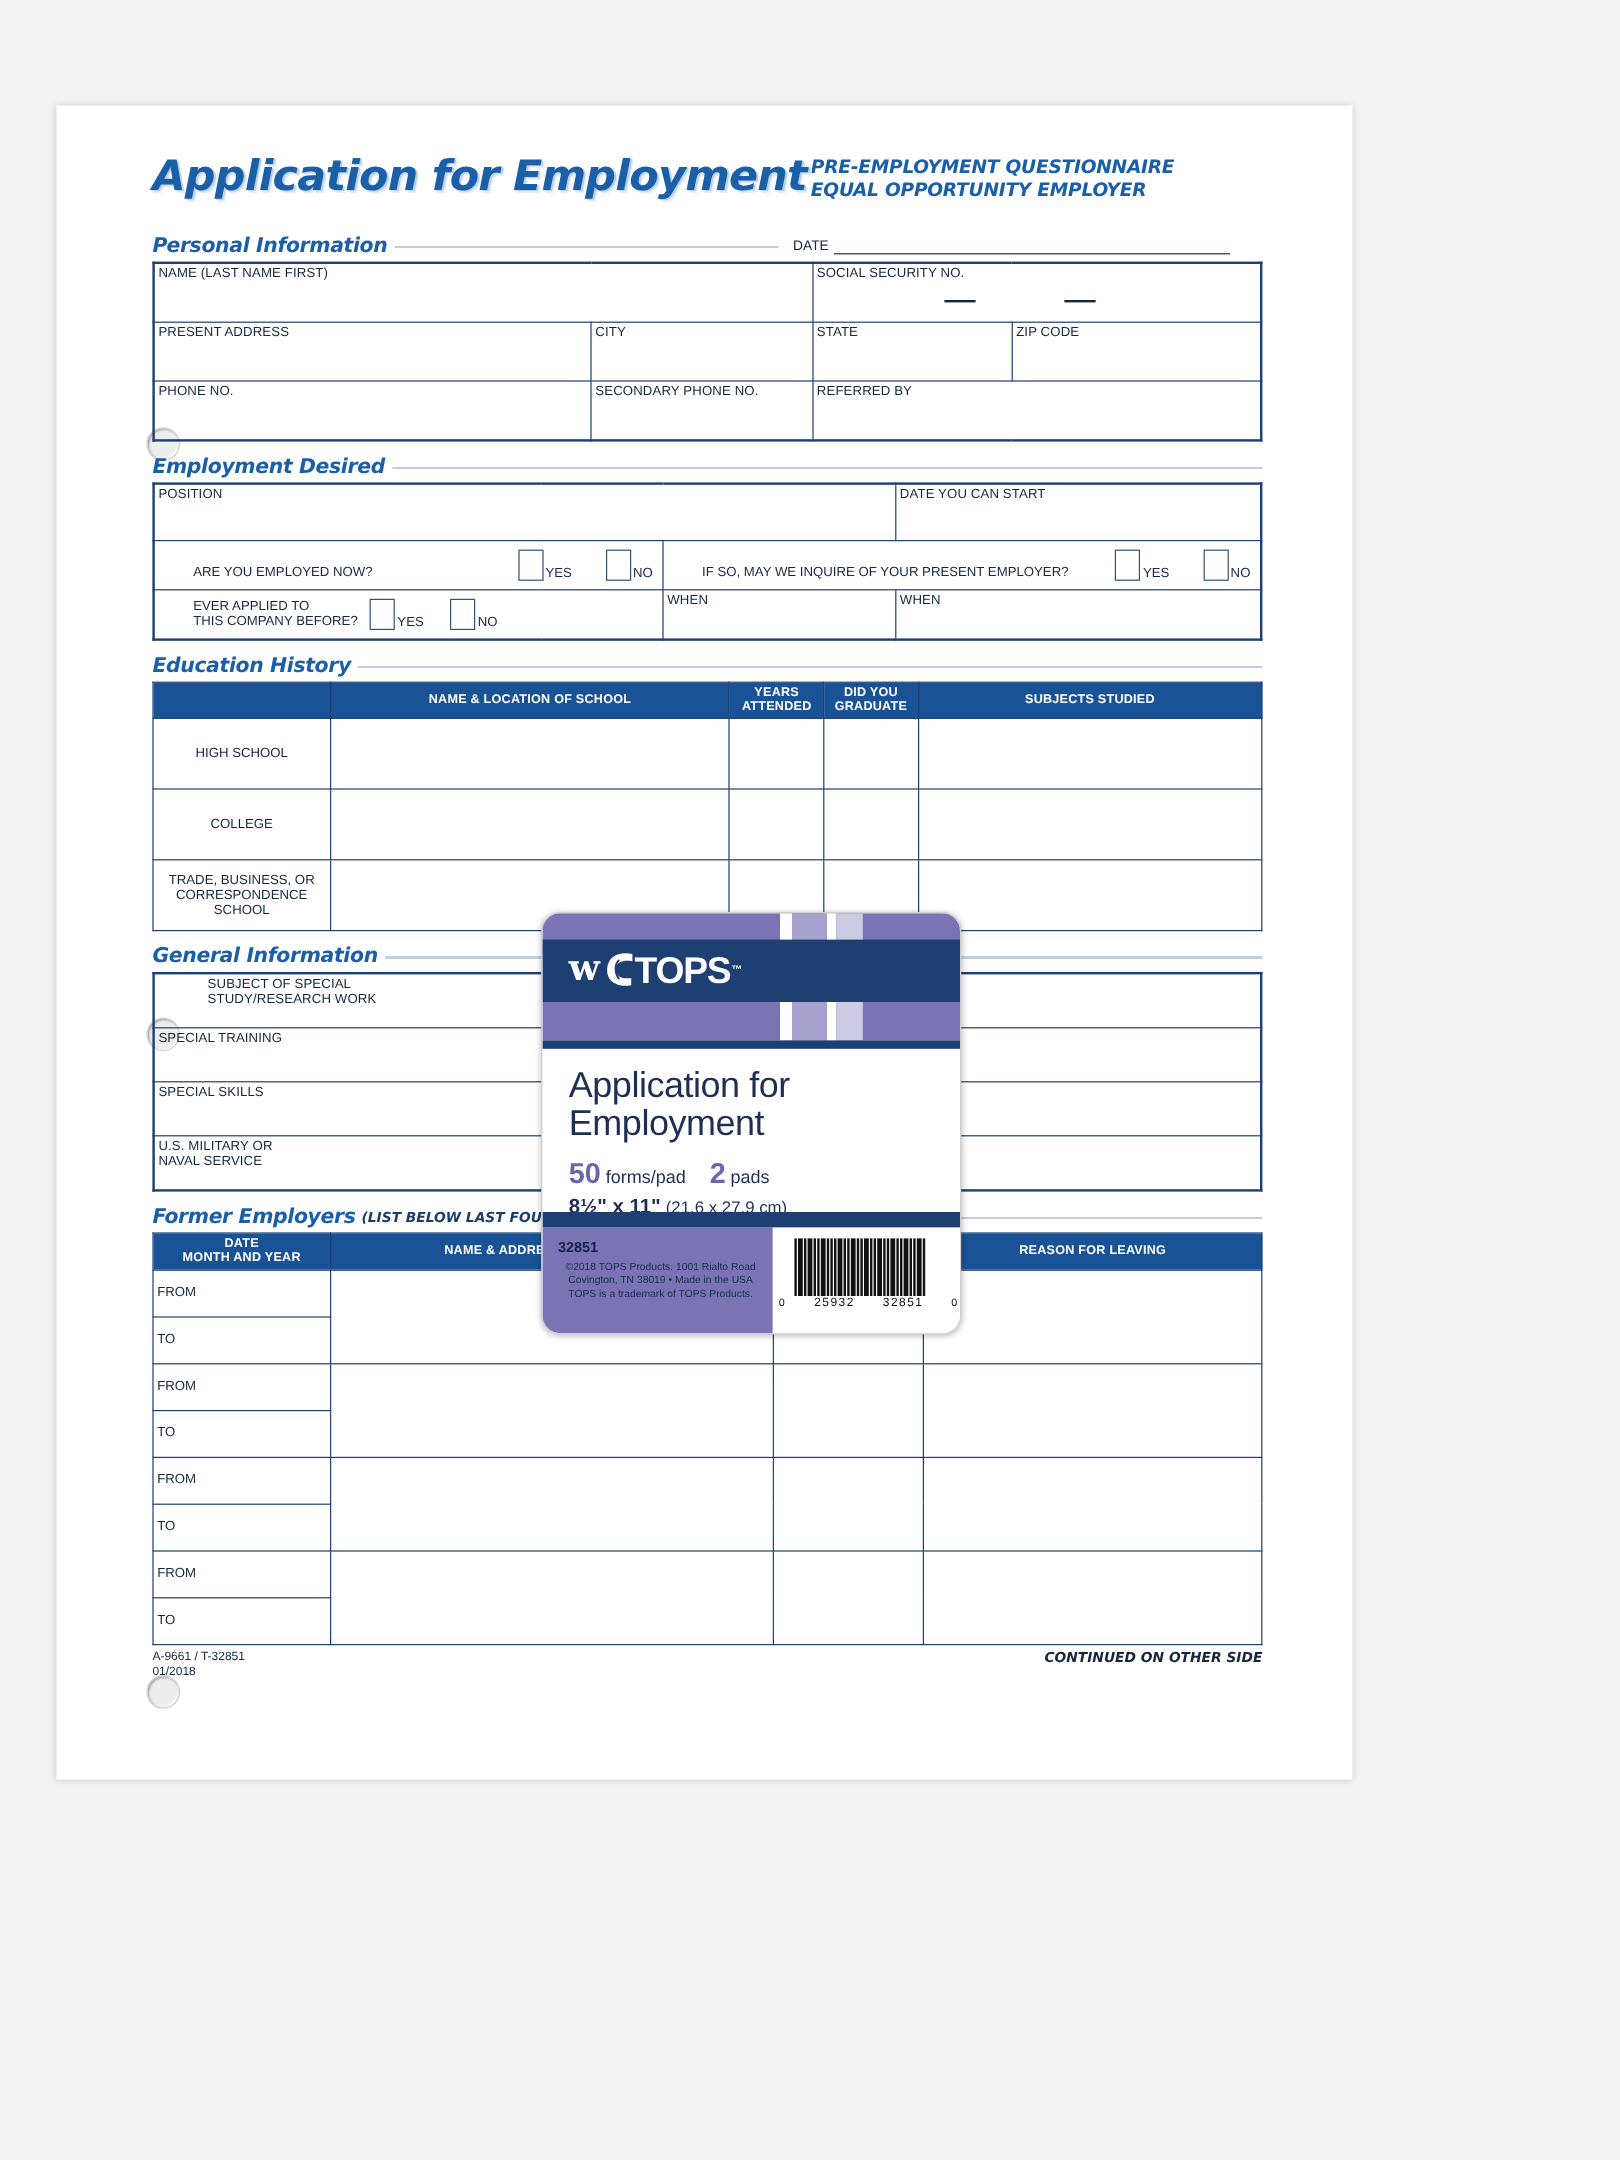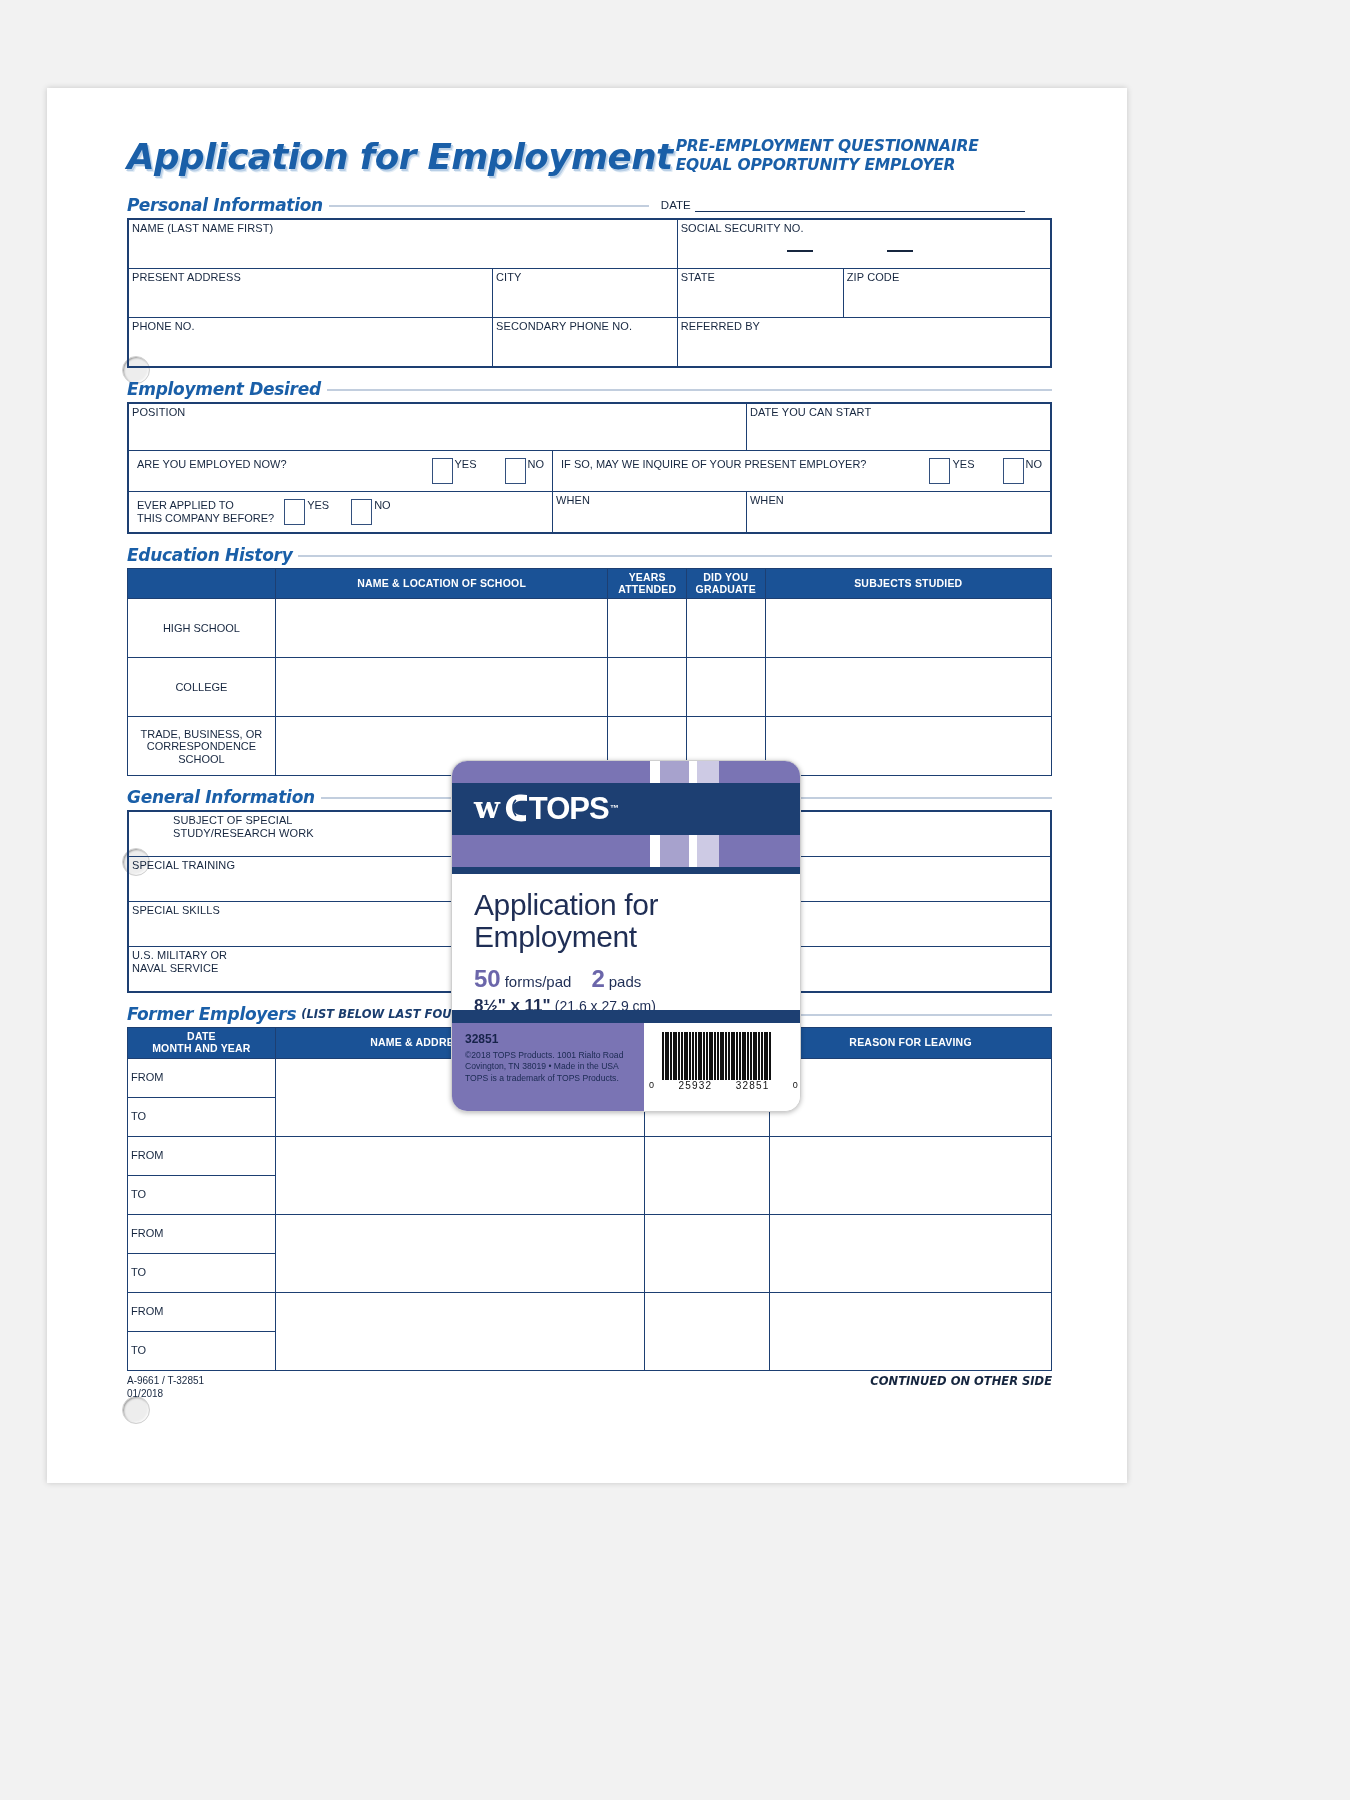--- a/index.html
+++ b/index.html
@@ -21,21 +21,21 @@
     box-shadow:inset 1px 1px 2px rgba(0,0,0,.35), inset -1px -1px 2px rgba(255,255,255,.9);
     border:1px solid #d0d0d0;
   }
   #hole1{top:268px;}
   #hole2{top:760px;}
   #hole3{top:1308px;}
 
   .sheet{position:absolute;left:80px;top:42px;width:925px;}
 
   
-  .hdr{display:flex;align-items:center;gap:14px;height:54px;}
+  .hdr{display:flex;align-items:flex-start;gap:14px;height:54px;}
   .maintitle{
     font-family:"DejaVu Sans", sans-serif;
     font-style:italic;font-weight:bold;
     font-size:35px;letter-spacing:-0.6px;
     color:#1a5fa8;
     text-shadow:1.5px 1.5px 0 #b9cfe6, 2.5px 2.5px 0 #e3edf6;
     line-height:1;
     white-space:nowrap;
     transform:scaleX(1.02);
     transform-origin:left bottom;
@@ -77,21 +77,21 @@
     font-size:11px;color:#16263f;
     line-height:1.12;
   }
   table.form.thick{border:2px solid #1d3f72;}
   .lbl{font-size:11px;color:#16263f;display:block;letter-spacing:0.1px;}
 
   .ssn{display:flex;justify-content:center;gap:74px;margin-top:16px;padding-right:30px;}
   .ssn span{display:inline-block;width:26px;border-top:2px solid #16263f;}
 
   
-  .cbrow{display:flex;align-items:flex-start;height:100%;padding:7px 0 7px 0;}
+  .cbrow{display:flex;align-items:flex-end;height:100%;padding:7px 0 7px 0;margin-left:24px;}
   .cbq{font-size:11px;color:#16263f;line-height:1.2;}
   .cbox{
     width:19px;height:24px;border:1.5px solid #33507d;background:#fff;
     display:inline-block;flex:0 0 auto;
   }
   .cbl{font-size:11px;color:#16263f;margin-left:2px;margin-right:2px;}
 
   
   table.bluehdr{border-collapse:collapse;width:100%;table-layout:fixed;}
   table.bluehdr th{
@@ -158,21 +158,21 @@
   .lb-size{margin-top:3px;color:#1f2e55;font-size:15px;}
   .lb-size b{font-size:17px;font-weight:bold;}
   .lb-size .paren{font-size:14px;}
   .lb-foot{
     position:absolute;left:0;bottom:0;width:100%;height:88px;display:flex;
   }
   .lb-foot-left{
     background:#7a74b4;width:192px;padding:9px 8px 0 13px;box-sizing:border-box;
   }
   .lb-sku{font-size:12px;font-weight:bold;color:#17234a;margin-bottom:4px;}
-  .lb-addr{font-size:8.6px;color:#1b2a52;line-height:1.32;}
+  .lb-addr{font-size:8.6px;color:#1b2a52;line-height:1.32;text-align:center;}
   .lb-foot-right{flex:1;background:#ffffff;position:relative;}
   .barcode{position:absolute;left:18px;top:9px;height:48px;display:flex;align-items:flex-end;}
   .barcode i{display:block;width:2px;height:48px;background:#111;margin-right:1px;}
   .barcode i.w{width:4px;}
   .barcode i.s{height:48px;}
   .bcnums{
     position:absolute;left:2px;top:57px;width:100%;
     font-size:10px;color:#111;display:flex;justify-content:space-between;
     padding:0 3px;box-sizing:border-box;font-family:"Liberation Sans",sans-serif;
   }

